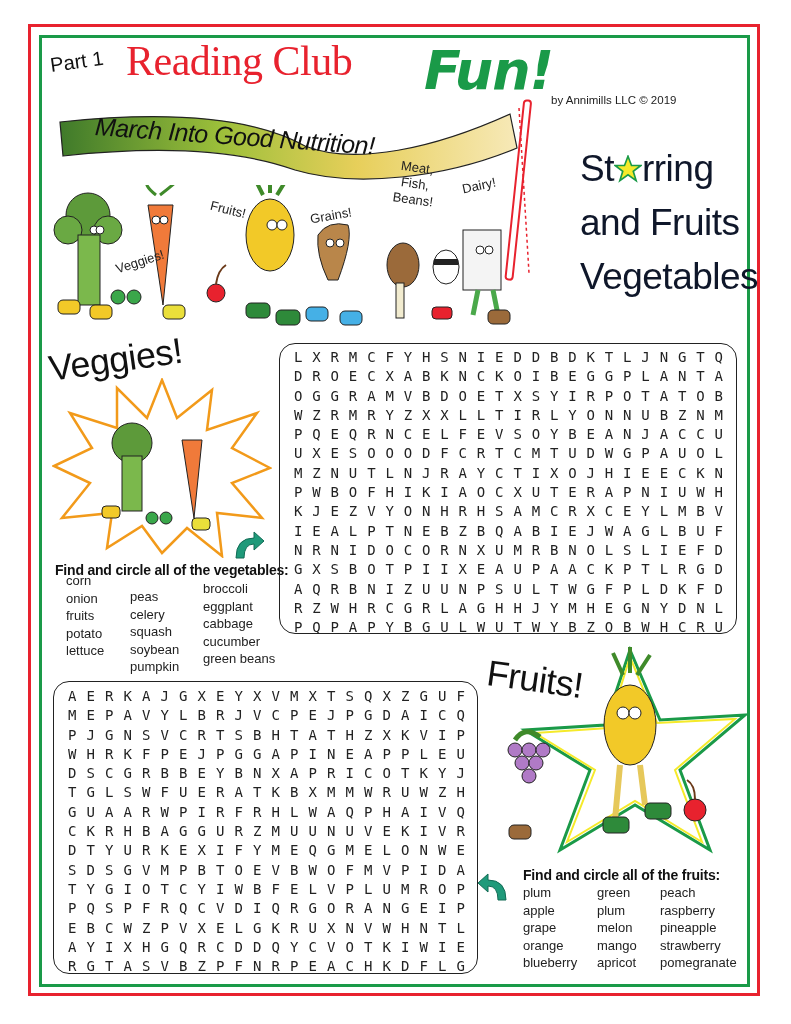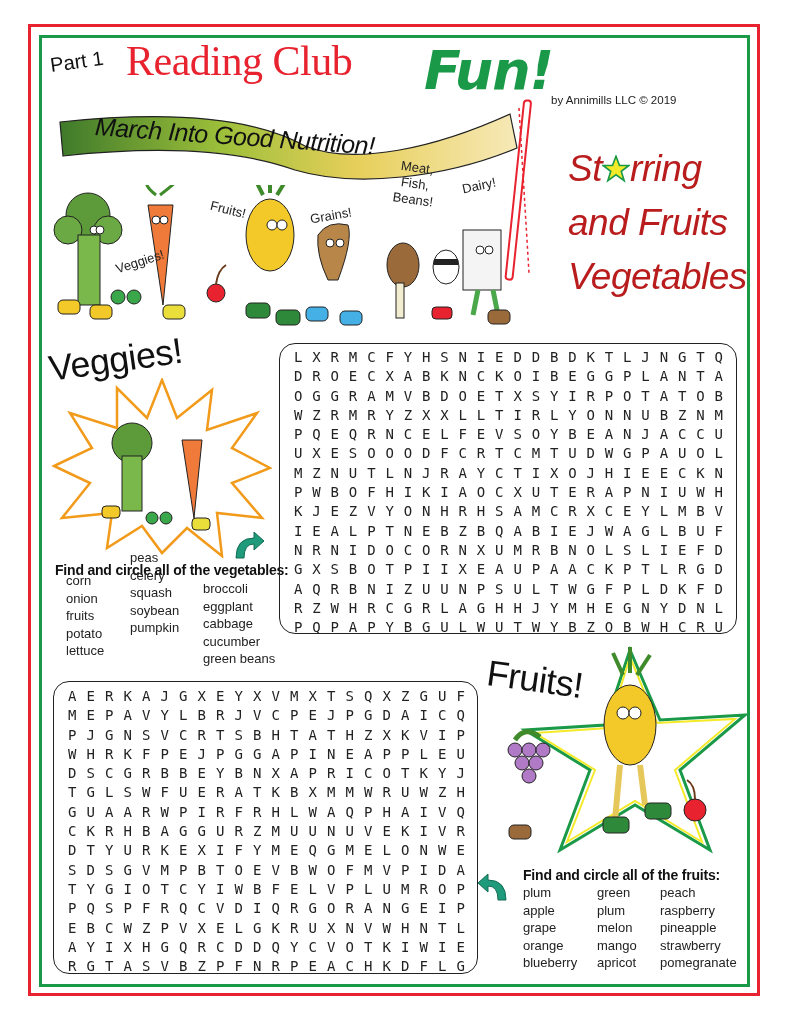--- a/index.html
+++ b/index.html
@@ -6,21 +6,21 @@
   body { width: 791px; height: 1024px; position: relative; overflow: hidden; font-family: "Liberation Sans", sans-serif; color: #111; }
   .abs { position: absolute; }
   .border-red { left: 28px; top: 24px; width: 732px; height: 972px; border: 3px solid #e8222e; box-sizing: border-box; }
   .border-green { left: 39px; top: 35px; width: 711px; height: 952px; border: 3px solid #1a9a48; box-sizing: border-box; }
   .part { left: 52px; top: 54px; font-size: 20px; transform: rotate(-8deg); transform-origin: left bottom; }
   .title { left: 126px; top: 40px; font-family: "Liberation Serif", serif; font-size: 42px; color: #e8222e; letter-spacing: -0.5px; line-height: 1; }
   .fun { left: 424px; top: 44px; font-family: "DejaVu Sans", sans-serif; font-weight: bold; font-style: italic; font-size: 54px; color: #1a9a48; line-height: 1; letter-spacing: -1px; }
   .byline { left: 551px; top: 94px; font-size: 11.5px; color: #222; }
   .banner { left: 55px; top: 108px; width: 470px; height: 74px; }
   .banner-text { left: 95px; top: 112px; font-size: 25px; transform: rotate(4deg); transform-origin: left center; font-style: italic; letter-spacing: -0.5px; color:#111; white-space:nowrap; }
-  .starring { left: 568px; top: 142px; font-size: 37px; line-height: 54px; color: #b91c1c; letter-spacing: -0.5px; font-style: italic; }
+  .starring { left: 580px; top: 142px; font-size: 37px; line-height: 54px; color: #0f172a; letter-spacing: -0.5px; }
   .star-o { display: inline-block; width: 28px; height: 28px; vertical-align: -2px; }
   .lbl { font-size: 13px; color: #222; }
   .grid-box { border: 1.5px solid #222; border-radius: 16px; box-sizing: border-box; }
   .grid-row { display: flex; justify-content: space-between; font-family: "DejaVu Sans Mono", monospace; font-size: 14px; height: 19.3px; line-height: 19.3px; color: #222; }
   .veg-grid { left: 279px; top: 343px; width: 458px; height: 291px; padding: 4px 13px 0 14px; }
   .fruit-grid { left: 53px; top: 681px; width: 425px; height: 293px; padding: 5px 12px 0 14px; }
   .find { font-weight: bold; font-size: 14px; color: #111; letter-spacing: -0.2px; }
   .wordcol { position: absolute; font-size: 13px; line-height: 17.5px; color: #222; }
   .heading-big { font-size: 36px; color: #111; letter-spacing: -0.5px; }
   svg { display: block; }
@@ -155,21 +155,21 @@
 </svg>
 
 <div class="abs find" style="left:55px;top:562px">Find and circle all of the vegetables:</div>
 <div class="wordcol" style="left:66px;top:572px">
   <div>corn</div>
   <div>onion</div>
   <div>fruits</div>
   <div>potato</div>
   <div>lettuce</div>
 </div>
-<div class="wordcol" style="left:130px;top:549px">
+<div class="wordcol" style="left:130px;top:588px">
   <div>peas</div>
   <div>celery</div>
   <div>squash</div>
   <div>soybean</div>
   <div>pumpkin</div>
 </div>
 <div class="wordcol" style="left:203px;top:580px">
   <div>broccoli</div>
   <div>eggplant</div>
   <div>cabbage</div>

